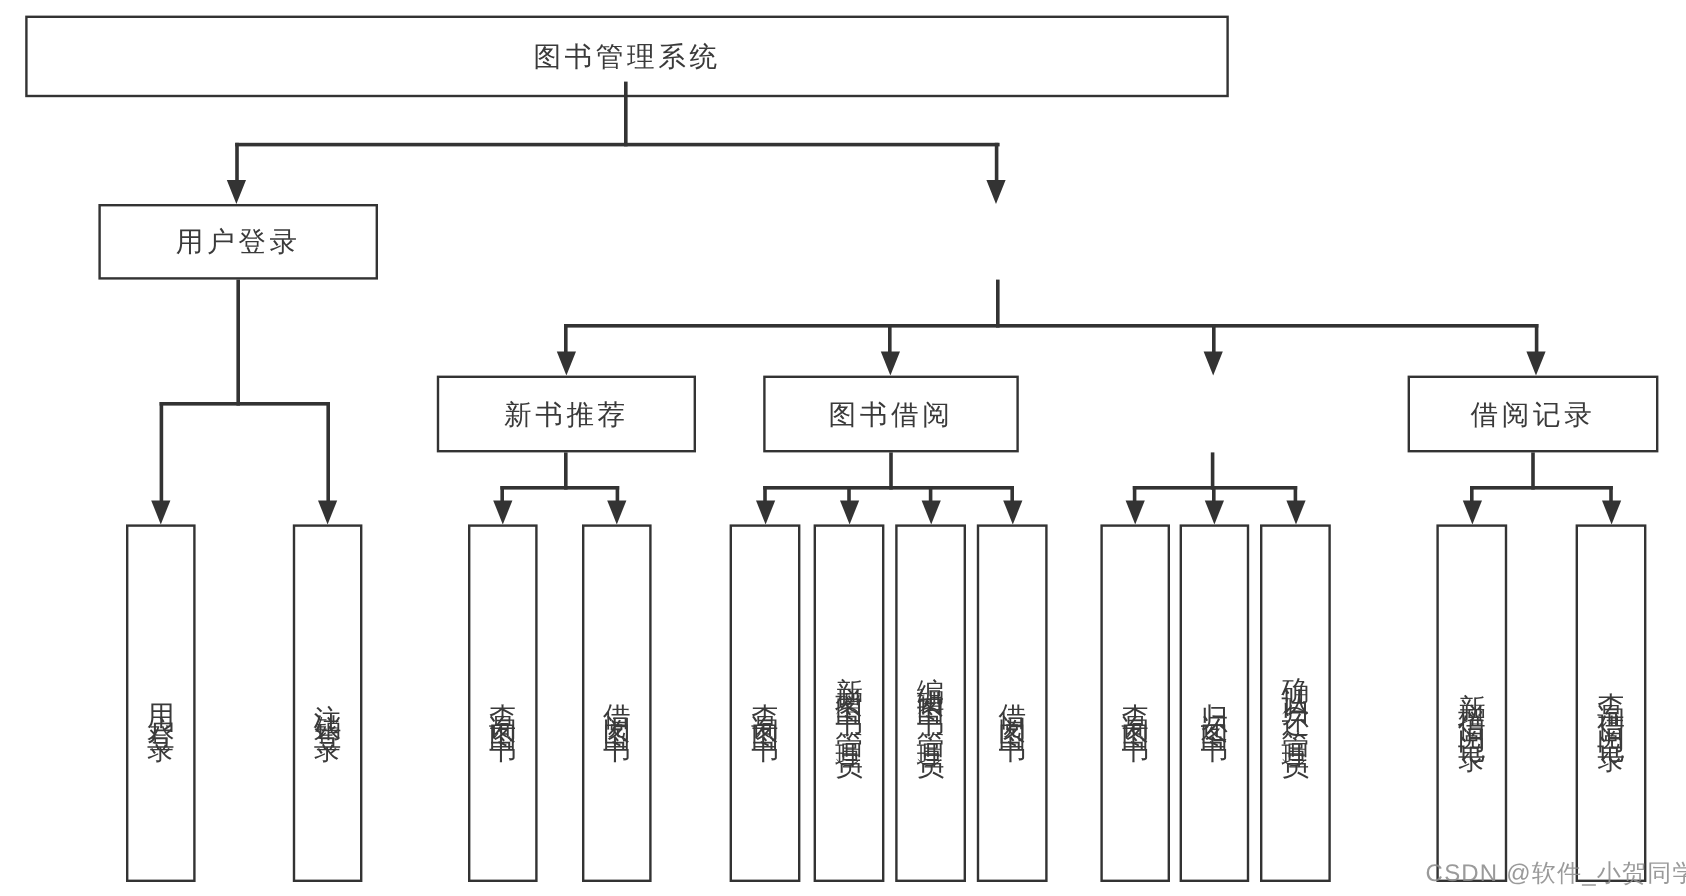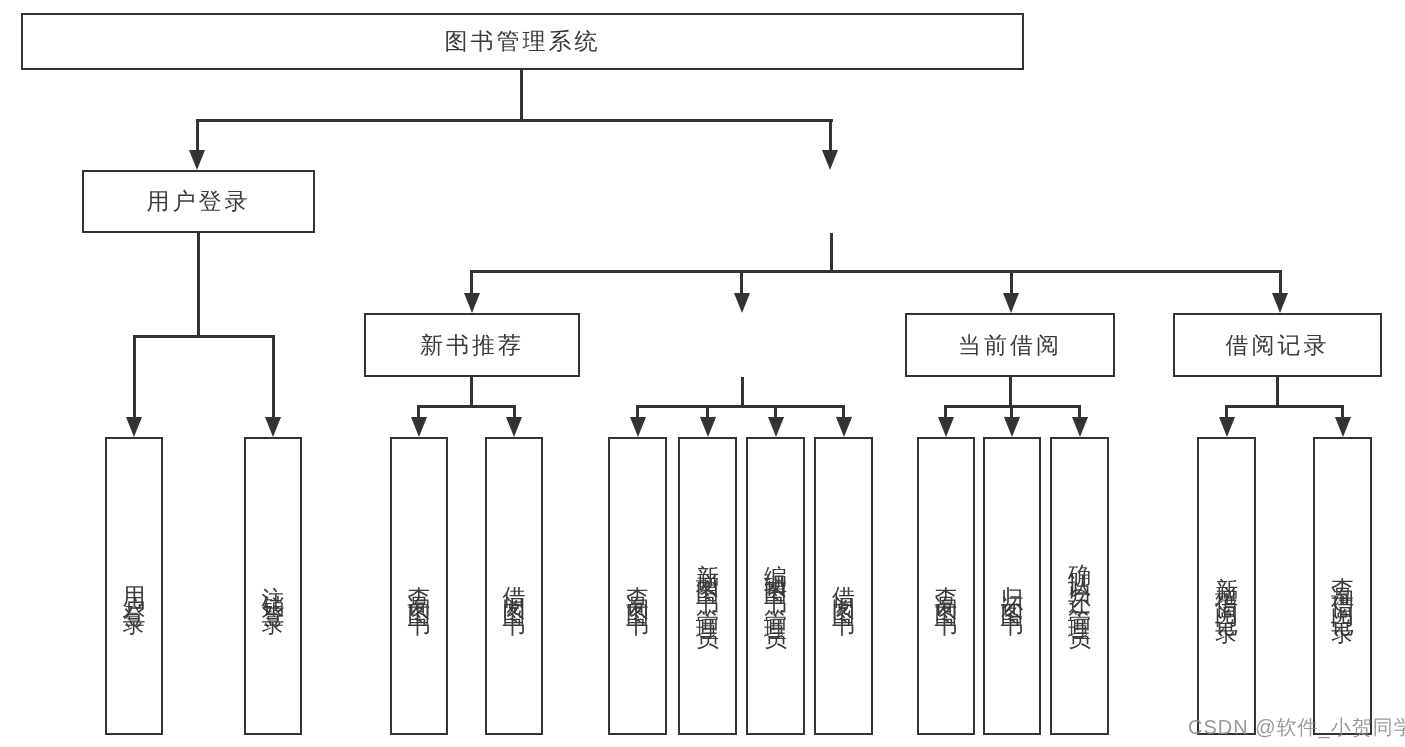--- a/index.html
+++ b/index.html
@@ -64,21 +64,21 @@
     letter-spacing: 1px;
     z-index: 10;
     white-space: nowrap;
   }
 </style>
 </head>
 <body>
 
 <div class="canvas">
 
-  <div class="node" style="left:21px; top:13px; width:1003px; height:57px;">
+  <div class="node" style="left:21px; top:13px; width:1003px; height:68px;">
     <span>图书管理系统</span>
   </div>
 
   <div class="vl" style="left:520px; top:68px; height:54px;"></div>
   <div class="hl" style="left:196px; top:119px; width:637px;"></div>
   <div class="vl" style="left:196px; top:119px; height:33px;"></div>
   <div class="arrowhead" style="left:189px; top:150px;"></div>
   <div class="vl" style="left:829px; top:119px; height:33px;"></div>
   <div class="arrowhead" style="left:822px; top:150px;"></div>
 
@@ -100,22 +100,22 @@
   <div class="vl" style="left:740px; top:270px; height:25px;"></div>
   <div class="arrowhead" style="left:734px; top:293px;"></div>
   <div class="vl" style="left:1010px; top:270px; height:25px;"></div>
   <div class="arrowhead" style="left:1003px; top:293px;"></div>
   <div class="vl" style="left:1279px; top:270px; height:25px;"></div>
   <div class="arrowhead" style="left:1272px; top:293px;"></div>
 
   <div class="node" style="left:364px; top:313px; width:216px; height:64px;">
     <span>新书推荐</span>
   </div>
-  <div class="node" style="left:905px; top:313px; width:210px; height:64px;">
-    <span>当前借阅</span>
+  <div class="node" style="left:636px; top:313px; width:213px; height:64px;">
+    <span>图书借阅</span>
   </div>
   <div class="node" style="left:1173px; top:313px; width:209px; height:64px;">
     <span>借阅记录</span>
   </div>
 
   <div class="vl" style="left:470px; top:377px; height:31px;"></div>
   <div class="hl" style="left:417px; top:405px; width:99px;"></div>
   <div class="vl" style="left:417px; top:405px; height:14px;"></div>
   <div class="arrowhead" style="left:411px; top:417px;"></div>
   <div class="vl" style="left:513px; top:405px; height:14px;"></div>

